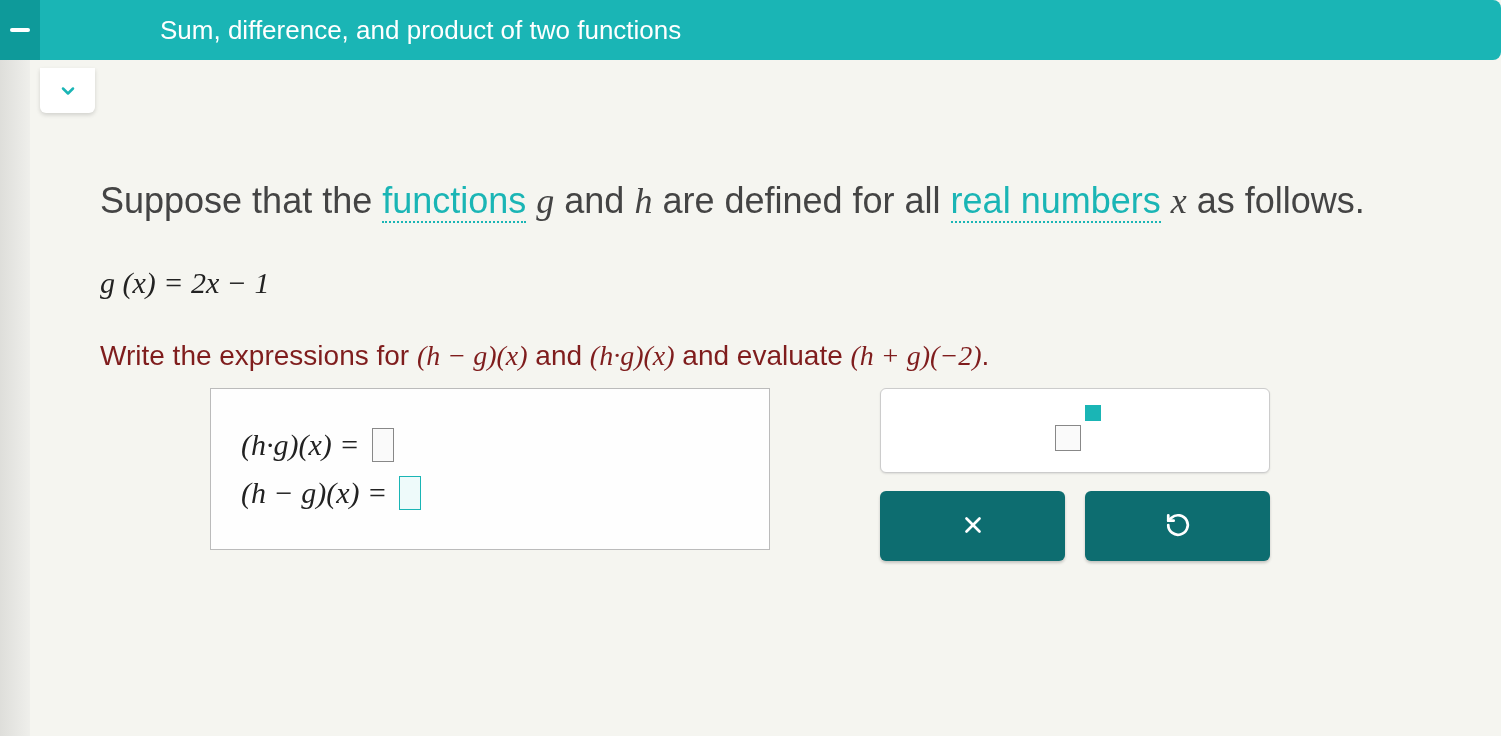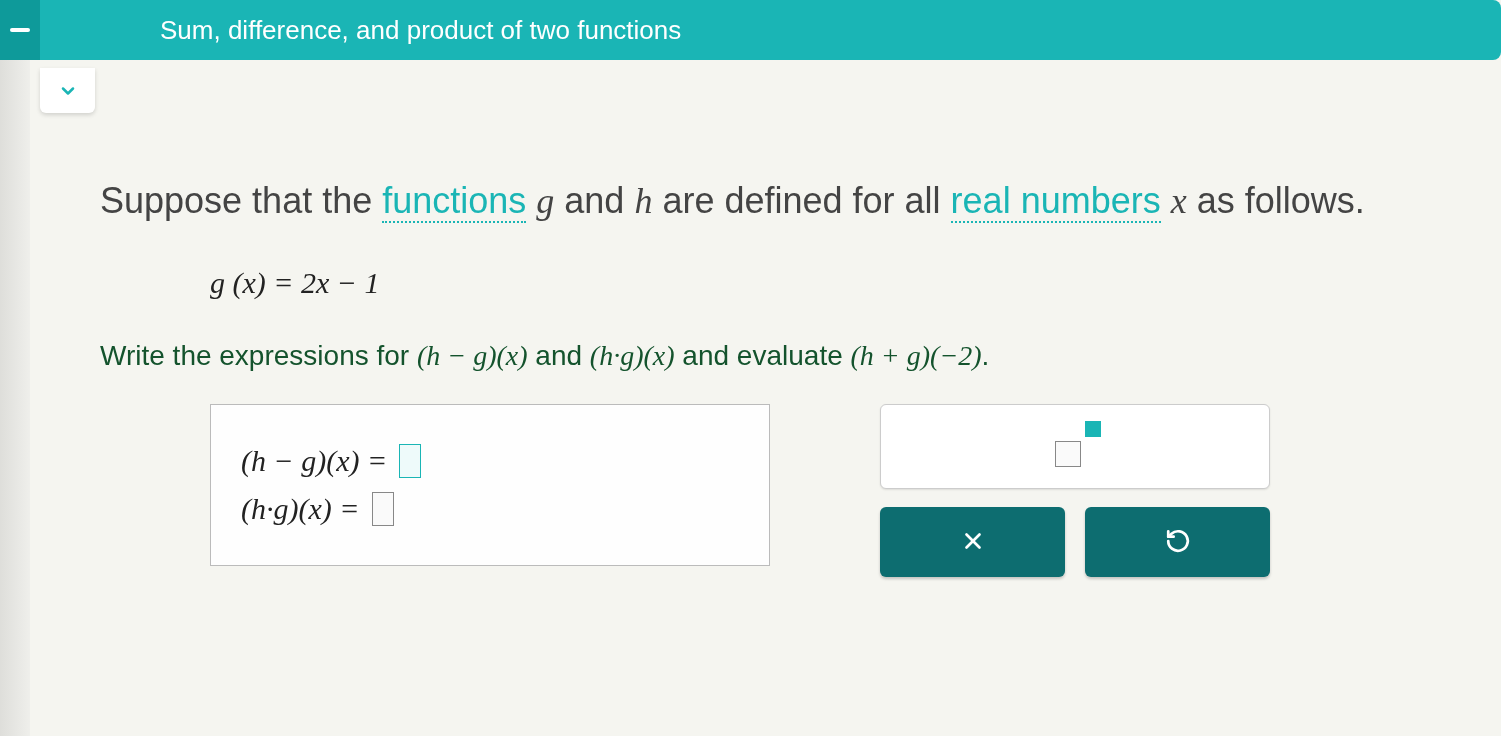--- a/index.html
+++ b/index.html
@@ -71,32 +71,31 @@
     color: #444;
     margin-bottom: 38px;
   }
   .link {
     color: #1ab5b5;
     border-bottom: 2px dotted #1ab5b5;
     cursor: pointer;
   }
   .ital { font-style: italic; }
   .funcdefs {
-    margin-left: 110px;
     margin-bottom: 35px;
     font-size: 30px;
     font-style: italic;
     font-family: 'Times New Roman', serif;
     color: #222;
     line-height: 1.5;
   }
   .instr {
     font-size: 28px;
-    color: #14532d;
-    margin-bottom: 32px;
+    color: #7f1d1d;
+    margin-bottom: 16px;
   }
   .mathser { font-family: 'Times New Roman', serif; font-style: italic; }
   .answers-row {
     display: flex;
     gap: 110px;
     margin-left: 110px;
     align-items: flex-start;
   }
   .answer-box {
     border: 1px solid #bbb;
@@ -225,26 +224,26 @@
   </div>
 
   <p class="instr">
     <span>Write the expressions for </span><span class="mathser">(h − g)(x)</span><span> and </span><span class="mathser">(h·g)(x)</span><span> and evaluate </span><span class="mathser">(h + g)(−2)</span><span>.</span>
   </p>
 
   <div class="answers-row">
 
     <div class="answer-box">
       <div class="ansline">
+        <span>(h·g)(x) =</span>
+        <span class="slot-plain"></span>
+      </div>
+      <div class="ansline">
         <span>(h − g)(x) =</span>
         <span class="slot"></span>
-      </div>
-      <div class="ansline">
-        <span>(h·g)(x) =</span>
-        <span class="slot-plain"></span>
       </div>
     </div>
 
     <div class="tools">
       <div class="superscript-btn" title="superscript">
         <div class="sup-box">
           <div class="sup-base"></div>
           <div class="sup-exp"></div>
         </div>
       </div>

